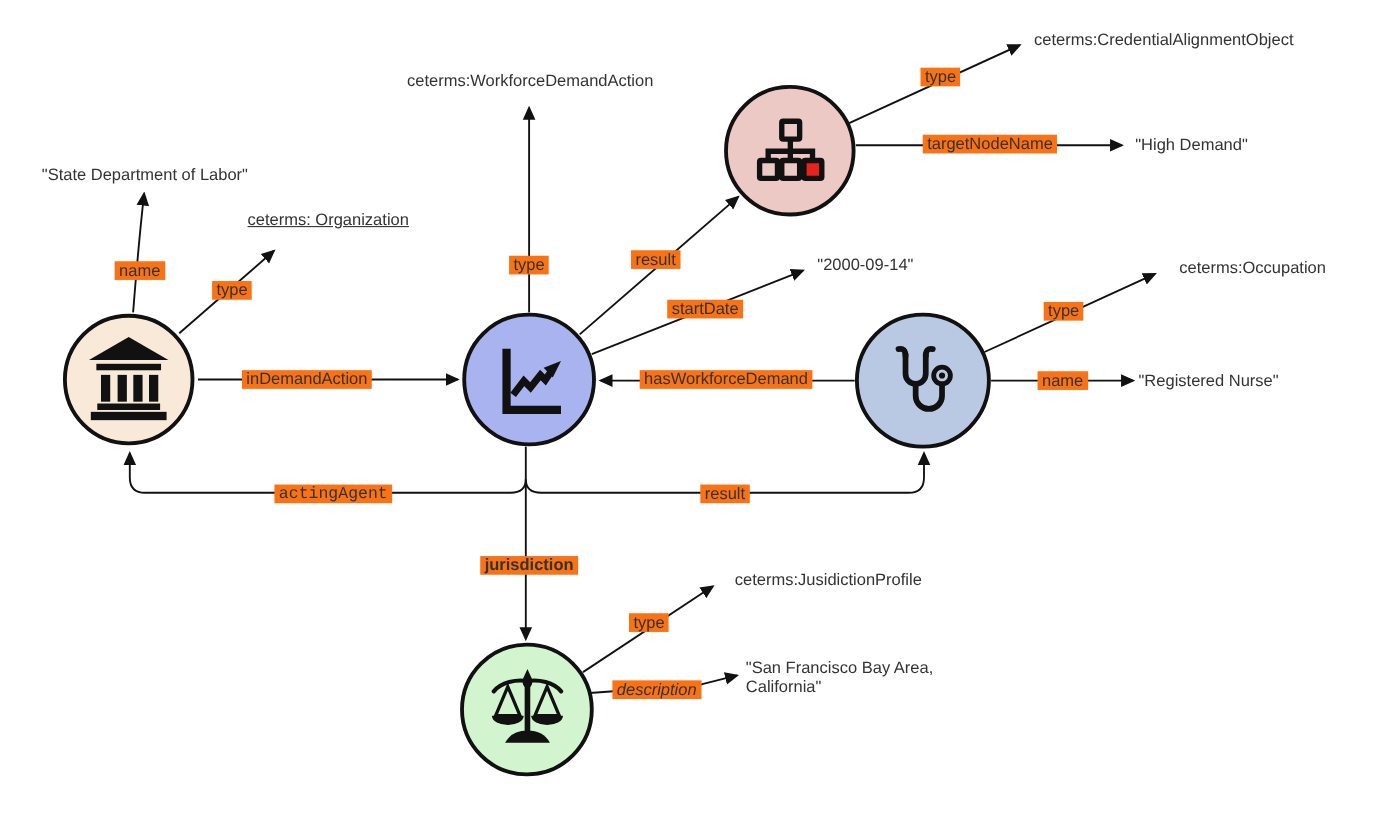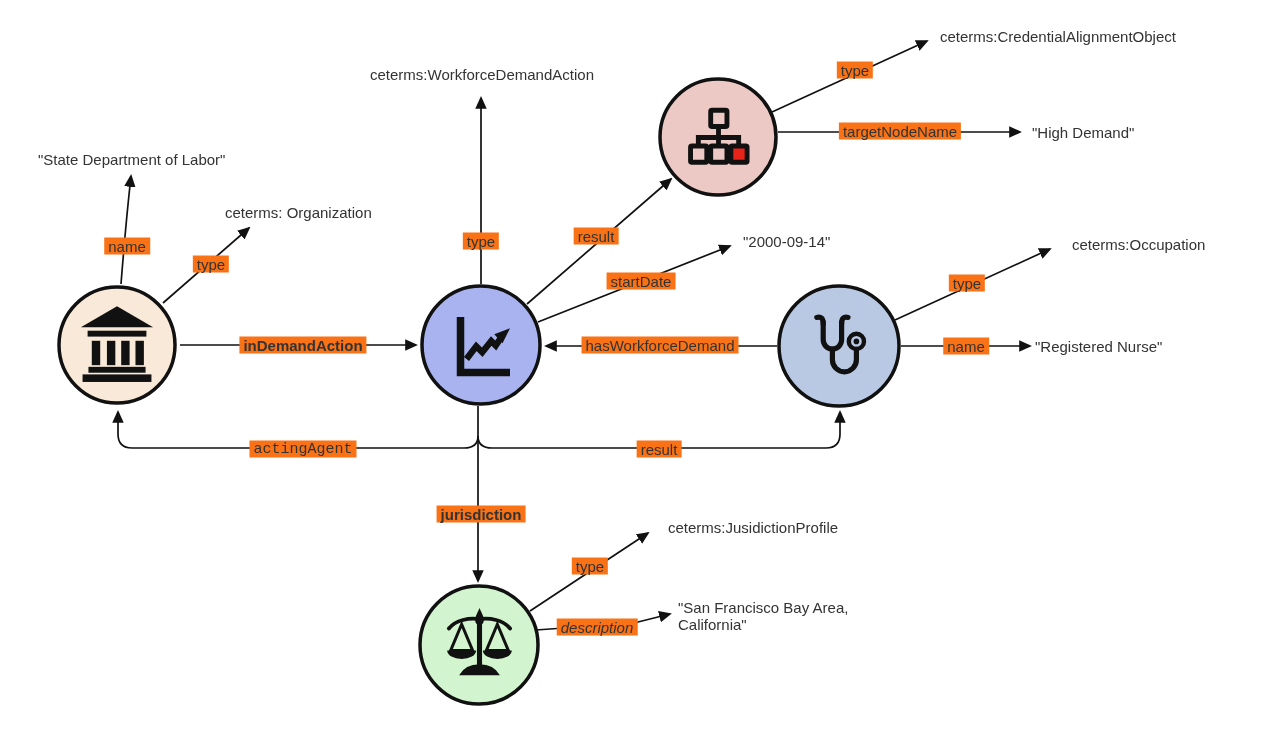--- a/index.html
+++ b/index.html
@@ -96,37 +96,37 @@
       <path d="M29,25 L16,56 L42,56 Z" stroke="#111111" stroke-width="3.5" fill="none"></path>
       <path d="M12,56 A17,10 0 0 0 46,56 Z" fill="#111111"></path>
       <path d="M71,25 L58,56 L84,56 Z" stroke="#111111" stroke-width="3.5" fill="none"></path>
       <path d="M54,56 A17,10 0 0 0 88,56 Z" fill="#111111"></path>
       <path d="M26,85 Q33,72 50,72 Q67,72 74,85 Z" fill="#111111"></path>
     </svg>
   </svg>
 
   <span class="lbl" style="left:127px;top:246px;">name</span>
   <span class="lbl" style="left:211px;top:264px;">type</span>
-  <span class="lbl" style="left:303px;top:345px;font-weight:bold;">inDemandAction</span>
+  <span class="lbl" style="left:279px;top:345px;">inDemandAction</span>
   <span class="lbl" style="left:481px;top:241px;">type</span>
   <span class="lbl" style="left:596px;top:236px;">result</span>
   <span class="lbl" style="left:641px;top:281px;">startDate</span>
   <span class="lbl" style="left:660px;top:345px;">hasWorkforceDemand</span>
   <span class="lbl" style="left:855px;top:70px;">type</span>
   <span class="lbl" style="left:900px;top:131px;">targetNodeName</span>
   <span class="lbl" style="left:967px;top:283px;">type</span>
   <span class="lbl" style="left:966px;top:346px;">name</span>
   <span class="lbl" style="left:303px;top:449px;font-family:Liberation Mono, monospace;">actingAgent</span>
   <span class="lbl" style="left:659px;top:449px;">result</span>
   <span class="lbl" style="left:481px;top:514px;font-weight:bold;">jurisdiction</span>
   <span class="lbl" style="left:590px;top:566px;">type</span>
   <span class="lbl" style="left:597px;top:627px;font-style:italic;">description</span>
 
   <span class="val" style="left:38px;top:159px;">"State Department of Labor"</span>
-  <span class="val" style="left:225px;top:212px;">ceterms: Organization</span>
+  <span class="val" style="left:225px;top:200px;text-decoration:underline;">ceterms: Organization</span>
   <span class="val" style="left:370px;top:74px;">ceterms:WorkforceDemandAction</span>
   <span class="val" style="left:743px;top:241px;">"2000-09-14"</span>
   <span class="val" style="left:940px;top:36px;">ceterms:CredentialAlignmentObject</span>
   <span class="val" style="left:1032px;top:132px;">"High Demand"</span>
   <span class="val" style="left:1072px;top:244px;">ceterms:Occupation</span>
   <span class="val" style="left:1035px;top:346px;">"Registered Nurse"</span>
   <span class="val" style="left:668px;top:527px;">ceterms:JusidictionProfile</span>
   <span class="val" style="left:678px;top:616px;">"San Francisco Bay Area,
 California"</span>
 

